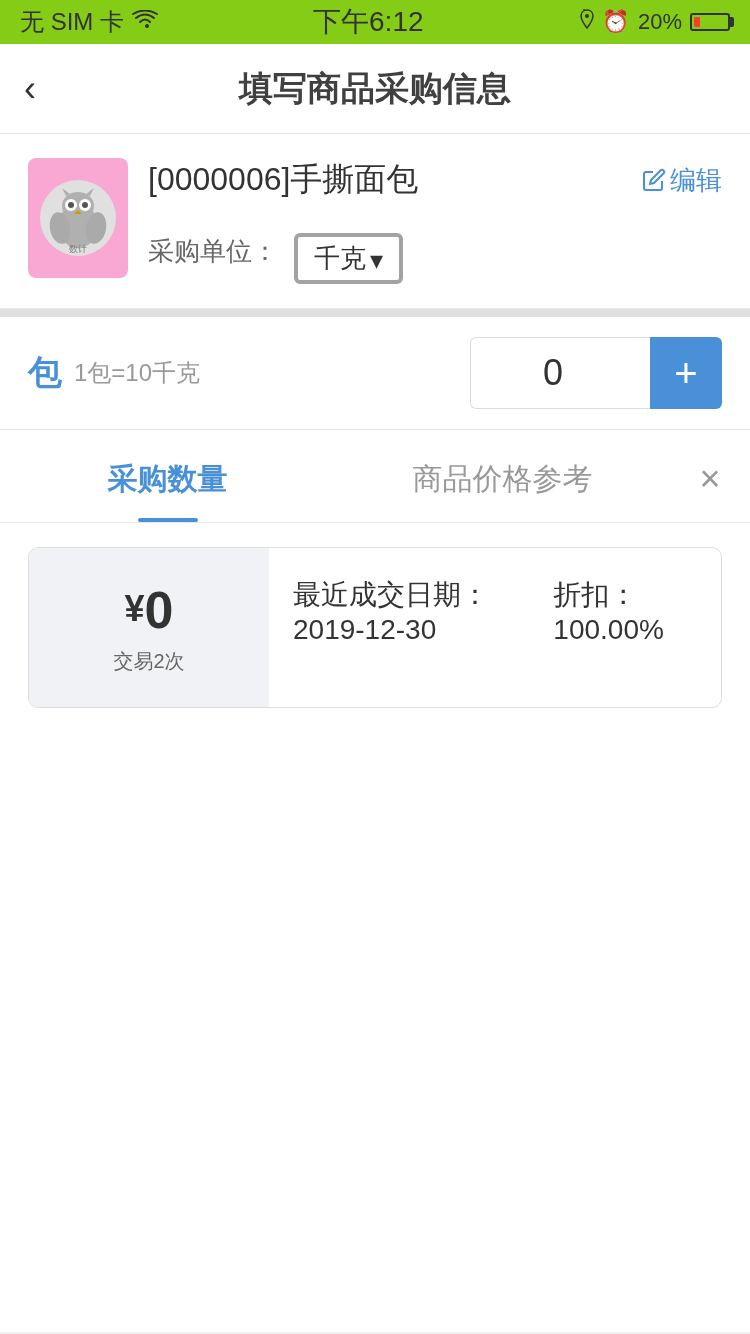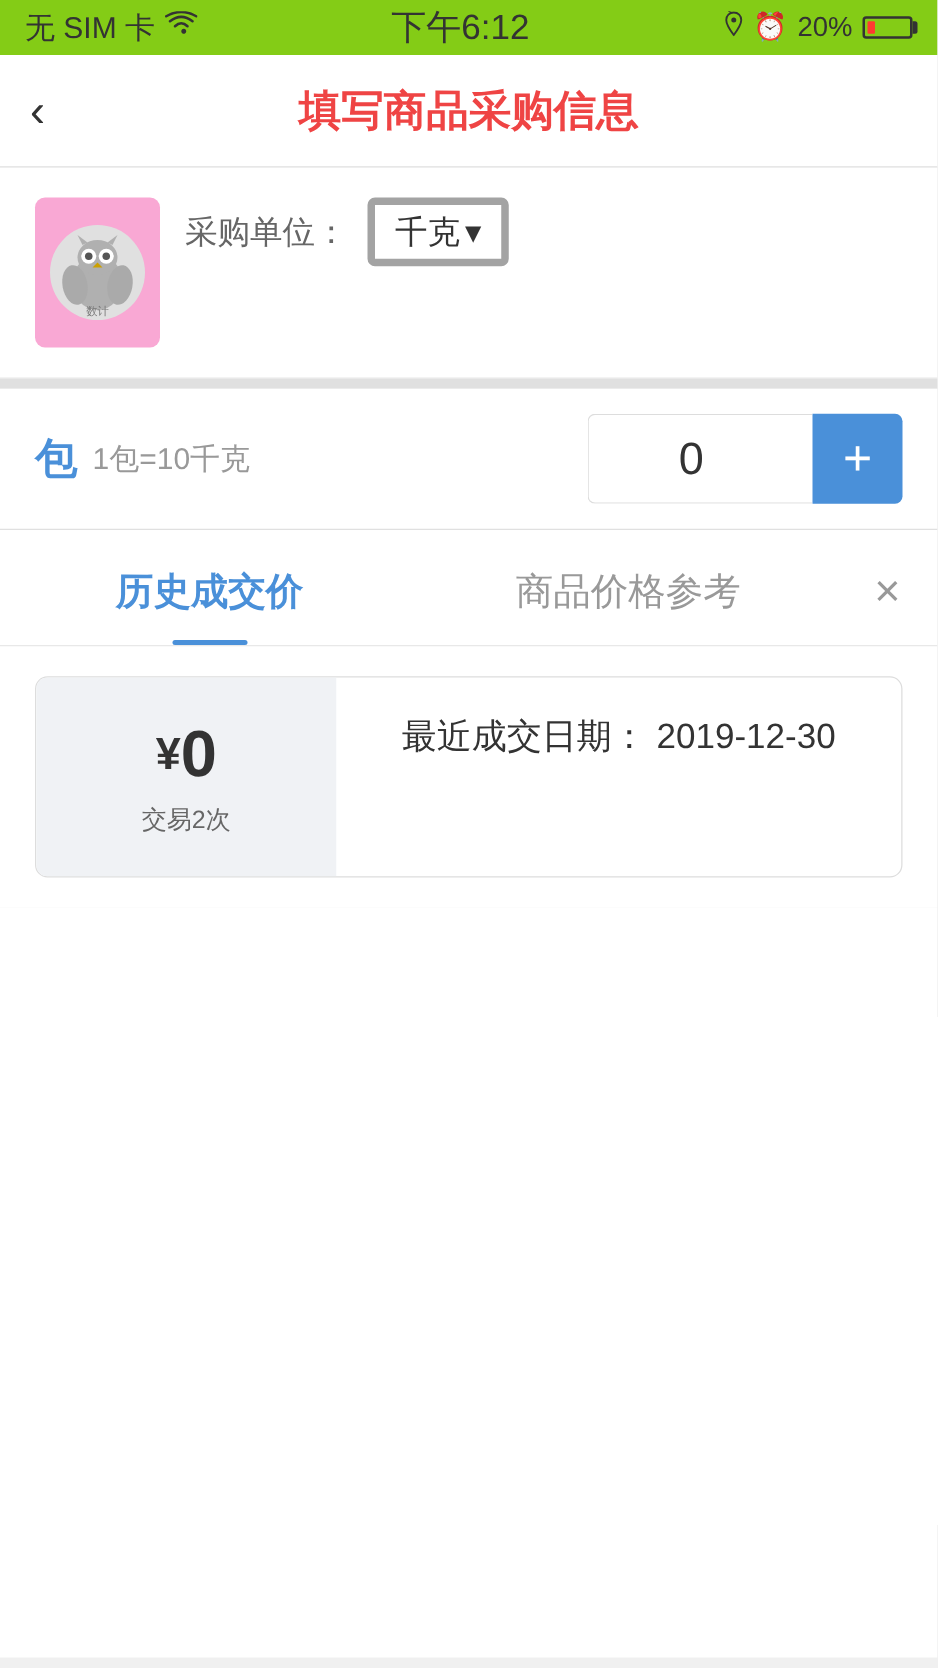--- a/index.html
+++ b/index.html
@@ -86,21 +86,21 @@
     .nav-back {
       position: absolute;
       left: 24px;
       font-size: 36px;
       color: #333;
       cursor: pointer;
     }
     .nav-title {
       font-size: 34px;
       font-weight: 600;
-      color: #ef4444;
+      color: #404040;
     }
 
     
     .product-card {
       background: #fff;
       margin-top: 0;
       padding: 24px 28px;
       display: flex;
       align-items: flex-start;
       gap: 20px;
@@ -145,29 +145,30 @@
       justify-content: space-between;
     }
     .unit-label {
       font-size: 26px;
       color: #666;
       display: flex;
       align-items: center;
       gap: 16px;
     }
     .unit-select {
-      border: 6px solid #a3a3a3;
+      border: 4px solid #a3a3a3;
       border-radius: 6px;
       padding: 4px 16px;
       font-size: 26px;
       color: #333;
       background: #fff;
       display: flex;
-      align-items: center;
+      align-items: flex-end;
       gap: 4px;
+      margin-top: 15px;
     }
     .price-ref {
       color: #4a90d9;
       font-size: 26px;
       display: flex;
       align-items: center;
       gap: 6px;
       cursor: pointer;
     }
 
@@ -387,20 +388,30 @@
 
       <polygon points="40,32 36,36 44,36" fill="#cca000"></polygon>
 
       <ellipse cx="22" cy="50" rx="10" ry="16" fill="#aaa" transform="rotate(-10, 22, 50)"></ellipse>
       <ellipse cx="58" cy="50" rx="10" ry="16" fill="#aaa" transform="rotate(10, 58, 50)"></ellipse>
 
       <text x="40" y="74" text-anchor="middle" font-size="9" fill="#777">数计</text>
     </svg>
   </div>
   <div class="product-info">
+    <div class="product-header">
+      <span class="product-name">[0000006]手撕面包</span>
+      <span class="edit-link">
+        <svg width="24" height="24" viewBox="0 0 24 24" fill="none" stroke="#4a90d9" stroke-width="2">
+          <path d="M11 4H4a2 2 0 0 0-2 2v14a2 2 0 0 0 2 2h14a2 2 0 0 0 2-2v-7"></path>
+          <path d="M18.5 2.5a2.121 2.121 0 0 1 3 3L12 15l-4 1 1-4 9.5-9.5z"></path>
+        </svg>
+        <span>编辑</span>
+      </span>
+    </div>
     <div class="product-unit-row">
       <div class="unit-label">
         <span>采购单位：</span>
         <div class="unit-select">
           <span>千克</span>
           <span>▾</span>
         </div>
       </div>
     </div>
   </div>
@@ -415,39 +426,43 @@
   </div>
   <div class="quantity-input-area">
     <input class="quantity-input" type="number" value="0" style="">
     <div class="quantity-plus">+</div>
   </div>
 </div>
 
 <div class="panel">
   <div class="tab-row">
     <div class="tab-item active">
-      <span>历史成交价</span>
+      <span>采购数量</span>
     </div>
     <div class="tab-item">
       <span>商品价格参考</span>
     </div>
     <div class="tab-close">×</div>
   </div>
 
   <div class="transaction-list">
     <div class="transaction-card">
       <div class="transaction-left">
         <div class="transaction-price">
           <span style="font-size:36px;vertical-align:top;margin-top:8px;display:inline-block;">¥</span><span>0</span>
         </div>
         <div class="transaction-count">交易2次</div>
       </div>
       <div class="transaction-right">
         <div class="transaction-detail-row">
           <span class="detail-label">最近成交日期：</span>
           <span class="detail-value">2019-12-30</span>
         </div>
+        <div class="transaction-detail-row">
+          <span class="detail-label">折扣：</span>
+          <span class="detail-value">100.00%</span>
+        </div>
       </div>
     </div>
   </div>
 </div>
 
 <div class="main-content" style="background:#fff;"></div>
 
 </body></html>

